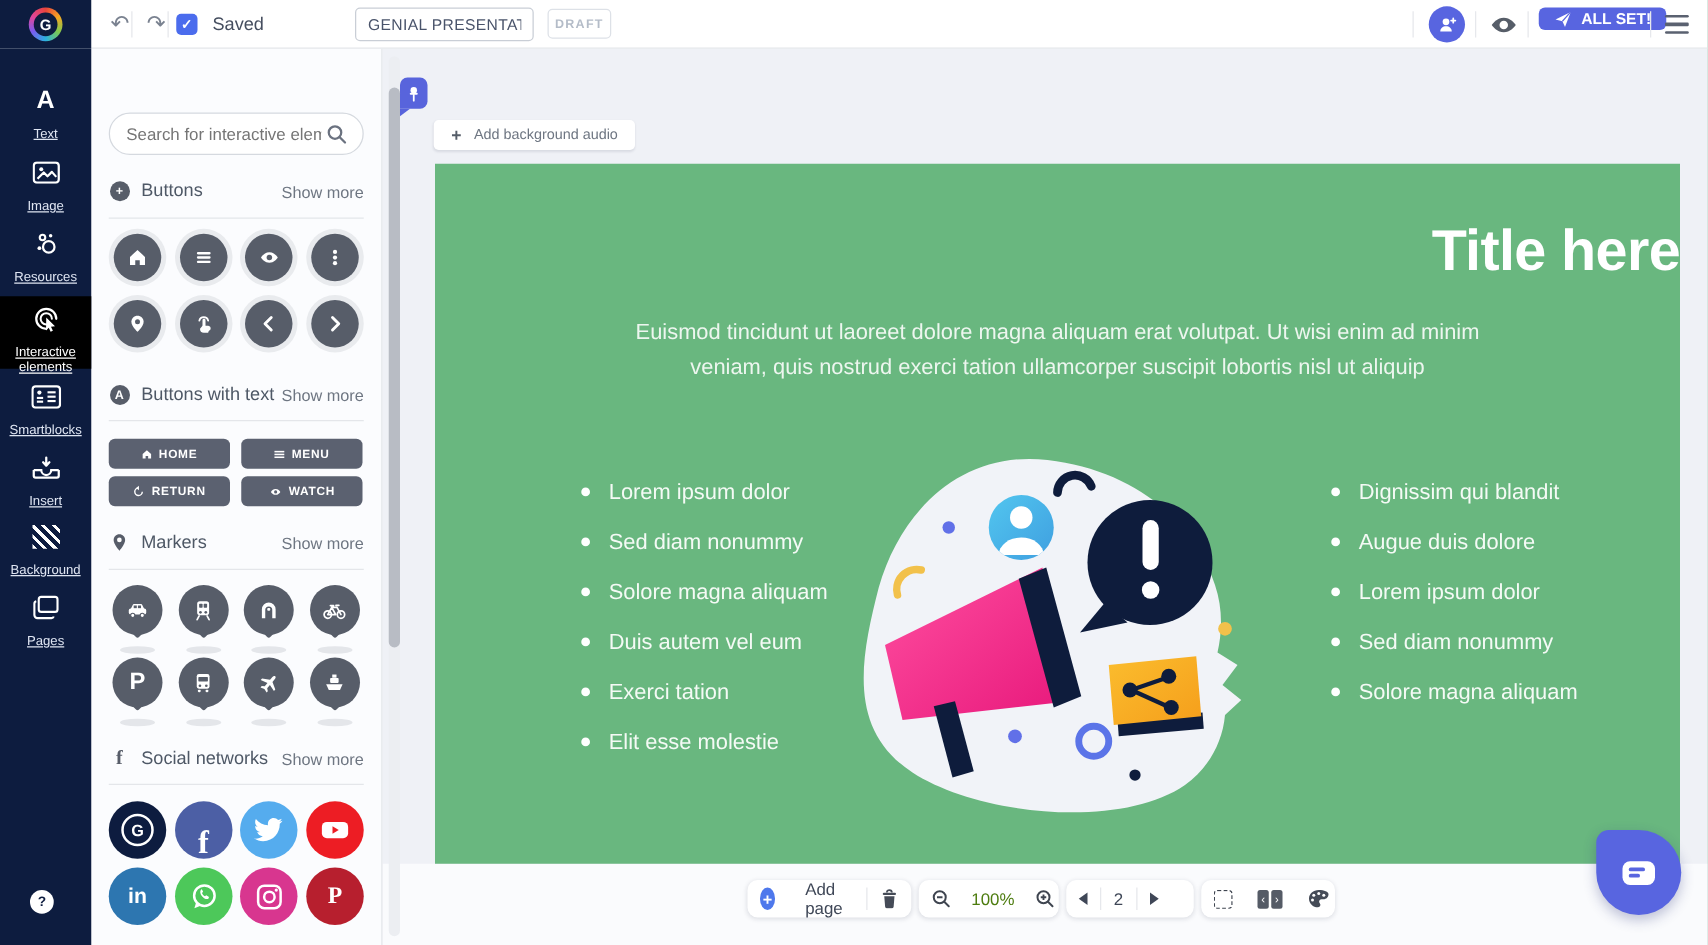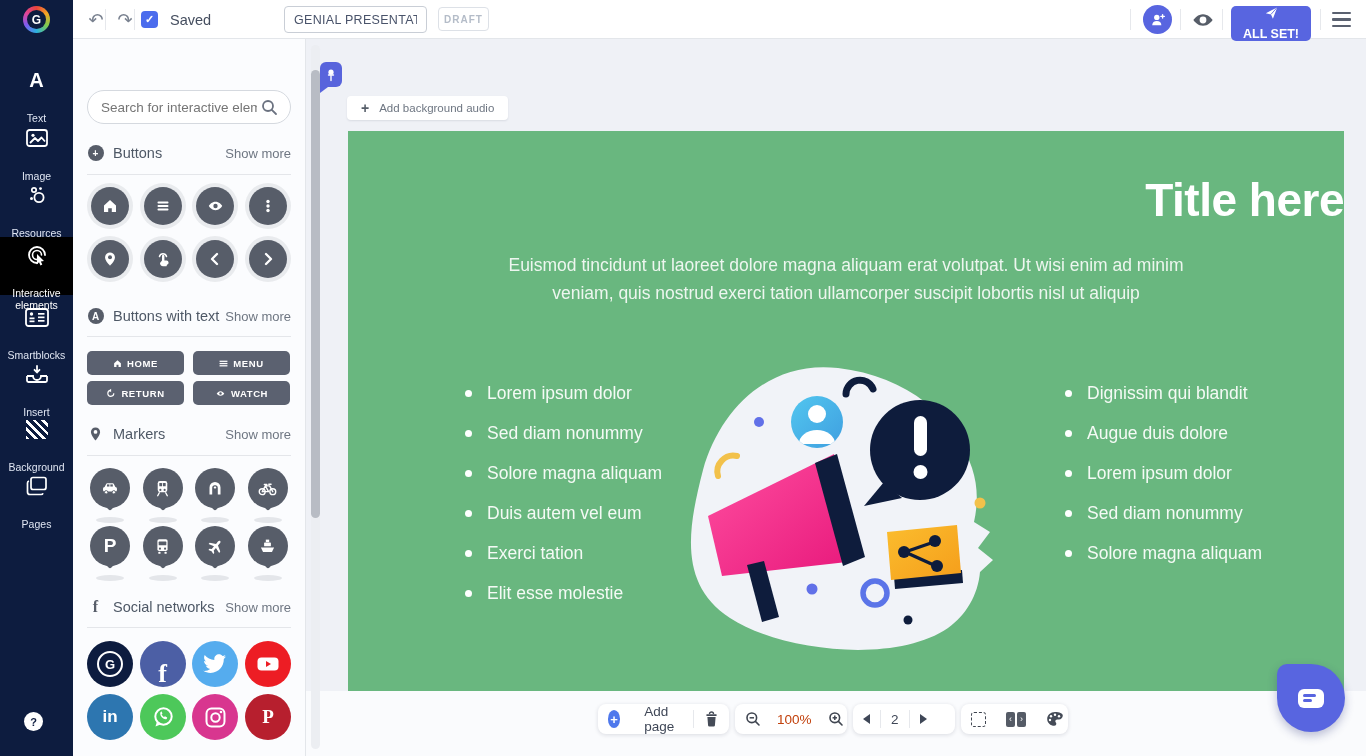--- a/index.html
+++ b/index.html
@@ -13,28 +13,28 @@
   .tb-ic { position:absolute; top:0; height:39px; display:flex; align-items:center; justify-content:center; color:#7a8290; cursor:pointer; }
   .undo { left:83px; width:26px; font-size:18px; font-family:"DejaVu Sans",sans-serif; }
   .redo { left:112px; width:26px; font-size:18px; font-family:"DejaVu Sans",sans-serif; }
   .tb-div { position:absolute; top:9px; width:1px; height:21px; background:#e6e8ec; }
   .savebox { position:absolute; left:141px; top:11px; width:17px; height:17px; background:#4b6ced; border-radius:4px; color:#fff; font-size:11px; font-weight:bold; display:flex; align-items:center; justify-content:center; }
   .saved-txt { position:absolute; left:170px; top:0; height:39px; display:flex; align-items:center; font-size:14.5px; color:#454e5f; }
   .title-input { position:absolute; left:284px; top:6px; width:143px; height:27px; border:1px solid #c9ced6; border-radius:4px; font-family:"Liberation Sans",sans-serif; font-size:12.5px; color:#49536a; padding:0 9px; letter-spacing:.3px; background:#fff; }
   .draft-btn { position:absolute; left:438px; top:7px; width:51px; height:24px; border:1px solid #dde1e7; border-radius:4px; background:#fff; font-size:10px; font-weight:bold; color:#b4bcc8; letter-spacing:1px; display:flex; align-items:center; justify-content:center; cursor:pointer; }
   .user-add { position:absolute; left:1143px; top:5px; width:29px; height:29px; border-radius:50%; background:#5865e0; display:flex; align-items:center; justify-content:center; cursor:pointer; }
   .eye-top { position:absolute; left:1190px; top:8px; width:26px; height:23px; display:flex; align-items:center; justify-content:center; cursor:pointer; }
-  .allset { position:absolute; left:1231px; top:6px; height:35px; padding:0 12px; background:#5865e0; border-radius:5px; color:#fff; font-size:12.5px; font-weight:bold; display:flex; align-items:center; gap:7px; cursor:pointer;flex-direction:column; }
+  .allset { position:absolute; left:1231px; top:6px; height:18px; padding:0 12px; background:#5865e0; border-radius:5px; color:#fff; font-size:12.5px; font-weight:bold; display:flex; align-items:center; gap:7px; cursor:pointer; }
   .burger { position:absolute; left:1332px; top:12px; width:19px; height:15px; display:flex; flex-direction:column; justify-content:space-between; cursor:pointer; }
   .burger span { height:2.2px; background:#5a6170; border-radius:1px; }
 
   
   .sidenav { position:absolute; left:0; top:39px; width:73px; height:717px; background:#0d1c3f; z-index:20; }
   .nav-item { position:absolute; left:0; width:73px; text-align:center; color:#dfe5f2; cursor:pointer; }
-  .nav-item .lbl { font-size:10.5px; margin-top:20px; line-height:1.15; }
+  .nav-item .lbl { font-size:10.5px; margin-top:9px; line-height:1.15;text-decoration:underline; }
   .nav-item.active { background:#000000; color:#fff; padding-top:6px; }
   .nav-ic { height:24px; display:flex; align-items:center; justify-content:center; }
   .help-fab { position:absolute; left:24px; top:673px; width:19px; height:19px; border-radius:50%; background:#fff; color:#0d1c3f; font-size:11px; font-weight:bold; display:flex; align-items:center; justify-content:center; cursor:pointer; }
 
   
   .panel { position:absolute; left:73px; top:39px; width:233px; height:717px; background:#fbfcfe; border-right:1px solid #e3e6ea; z-index:10; }
   .search-wrap { position:absolute; left:14px; top:51px; width:204px; height:34px; border:1.5px solid #d5d9df; border-radius:17px; background:#fff; display:flex; align-items:center; }
   .search-wrap input { border:0; outline:none; background:transparent; flex:1; font-family:"Liberation Sans",sans-serif; font-size:13.5px; color:#5a6370; padding:0 4px 0 13px; min-width:0; }
   .sec-head { position:absolute; left:14px; width:204px; height:24px; display:flex; align-items:center; }
   .sec-ic { width:17px; height:17px; margin-right:9px; display:flex; align-items:center; justify-content:center; }
@@ -71,21 +71,21 @@
   .blist li { height:40px; display:flex; align-items:center; color:#f4faf5; font-size:17.5px; padding-left:22px; position:relative; }
   .blist li:before { content:''; position:absolute; left:0; top:16.5px; width:7px; height:7px; border-radius:50%; background:#fff; }
   .illus { position:absolute; left:300px; top:221px; width:380px; height:320px; }
 
   
   .pill { position:absolute; top:704px; height:30px; background:#fff; border-radius:8px; box-shadow:0 1px 4px rgba(20,30,60,.14); display:flex; align-items:center; z-index:25; }
   .pill .pdiv { width:1px; height:18px; background:#e6e8ec; }
   .pill .seg { height:30px; display:flex; align-items:center; justify-content:center; cursor:pointer; padding:0 10px; }
   .addpage-txt { font-size:13.5px; color:#3f4757; margin-left:24px; }
   .plus-circ { width:18px; height:18px; border-radius:50%; background:#4e78ec; color:#fff; font-size:13px; font-weight:bold; display:flex; align-items:center; justify-content:center; }
-  .zoom-lvl { font-size:13.5px; color:#c2410c; padding:0 6px; }
+  .zoom-lvl { font-size:13.5px; color:#4d7c0f; padding:0 6px; }
   .tri { width:0; height:0; }
   .tri.l { border-right:7px solid #3f4757; border-top:5px solid transparent; border-bottom:5px solid transparent; }
   .tri.r { border-left:7px solid #3f4757; border-top:5px solid transparent; border-bottom:5px solid transparent; }
   .pagenum { font-size:13.5px; color:#3f4757; }
   .fit-ic { width:15px; height:15px; border:1.6px dashed #3f4550; border-radius:3px; }
   .flip-ic { display:flex; gap:2px; }
   .flip-ic span { width:9px; height:15px; background:#555b66; border-radius:2px; color:#fff; font-size:9px; display:flex; align-items:center; justify-content:center; }
   .chat-fab { position:absolute; left:1277px; top:664px; width:68px; height:68px; background:#5865e0; border-radius:10px 50% 50% 50%; display:flex; align-items:center; justify-content:center; box-shadow:0 4px 10px rgba(40,50,120,.3); z-index:26; cursor:pointer; }
   .chat-glyph { width:26px; height:19px; background:#fff; border-radius:6px; display:flex; flex-direction:column; justify-content:center; gap:2.5px; padding-left:5px; }
   .chat-glyph i { display:block; height:2.4px; background:#5865e0; border-radius:2px; }

